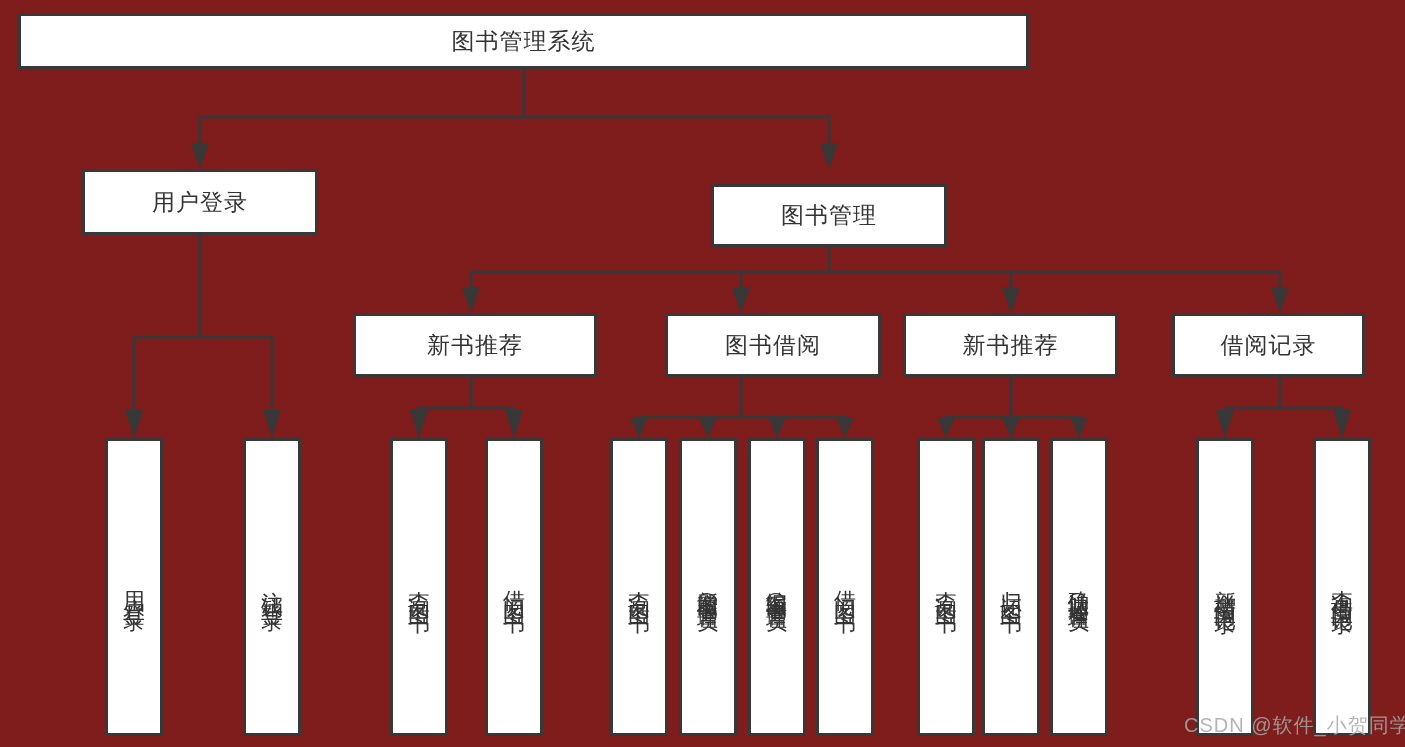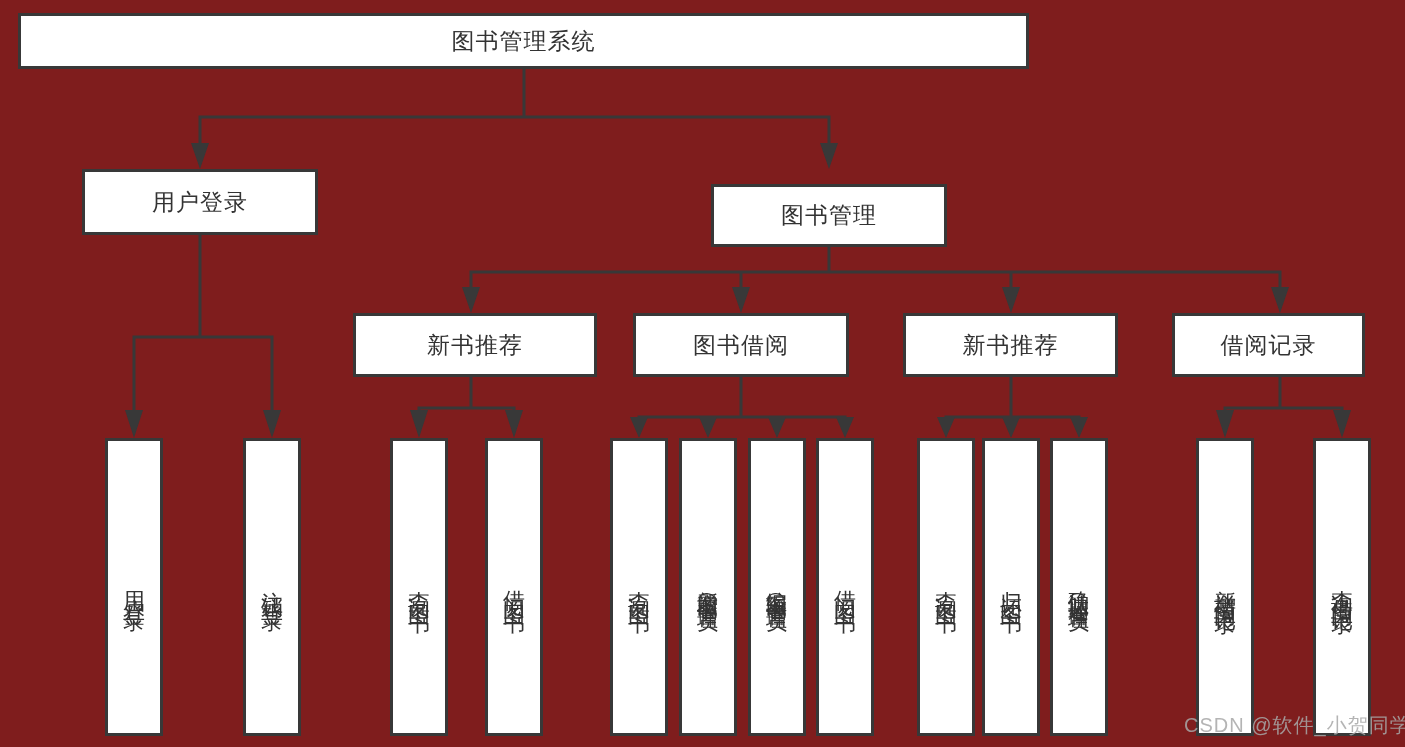--- a/index.html
+++ b/index.html
@@ -97,21 +97,21 @@
   <div class="node" style="left:82px;top:169px;width:236px;height:66px;">
     <span>用户登录</span>
   </div>
   <div class="node" style="left:711px;top:184px;width:236px;height:63px;">
     <span>图书管理</span>
   </div>
 
   <div class="node" style="left:353px;top:313px;width:244px;height:64px;">
     <span>新书推荐</span>
   </div>
-  <div class="node" style="left:633px;top:313px;width:216px;height:64px;">
+  <div class="node" style="left:665px;top:313px;width:216px;height:64px;">
     <span>图书借阅</span>
   </div>
   <div class="node" style="left:903px;top:313px;width:215px;height:64px;">
     <span>新书推荐</span>
   </div>
   <div class="node" style="left:1172px;top:313px;width:193px;height:64px;text-align:right;">
     <span>借阅记录</span>
   </div>
 
   <div class="node leaf" style="left:105px;top:438px;width:58px;height:298px;">

